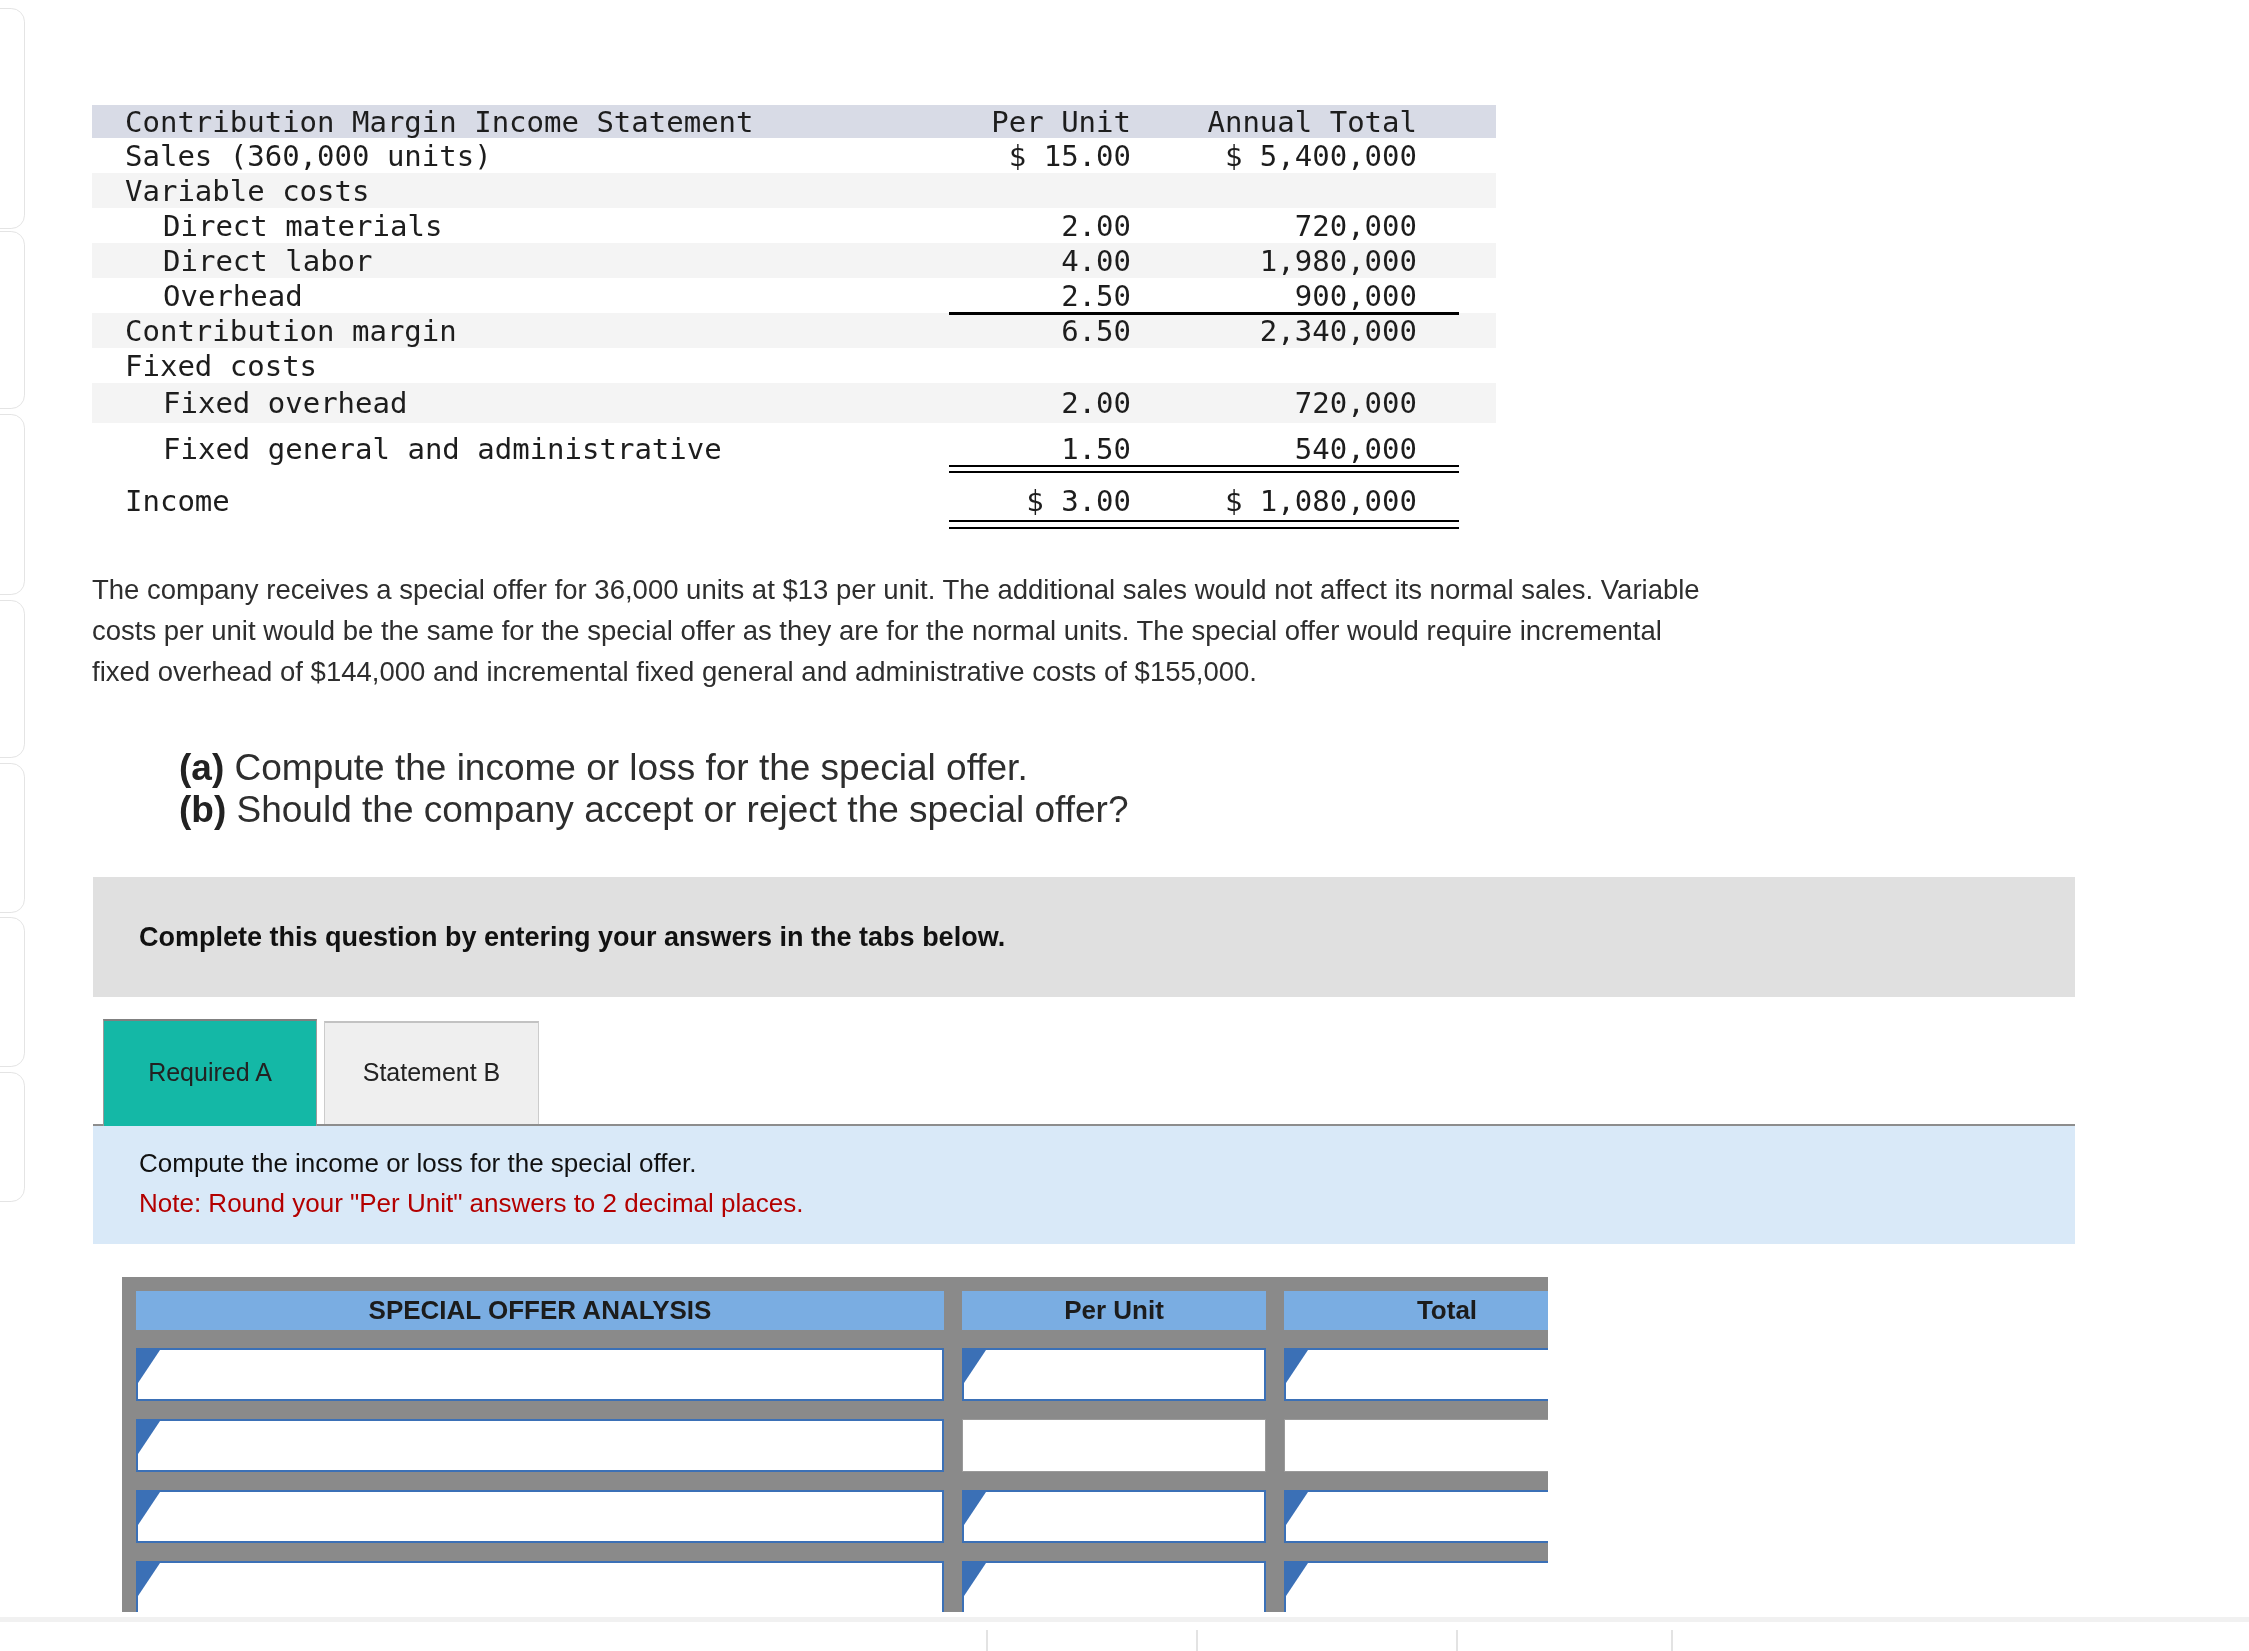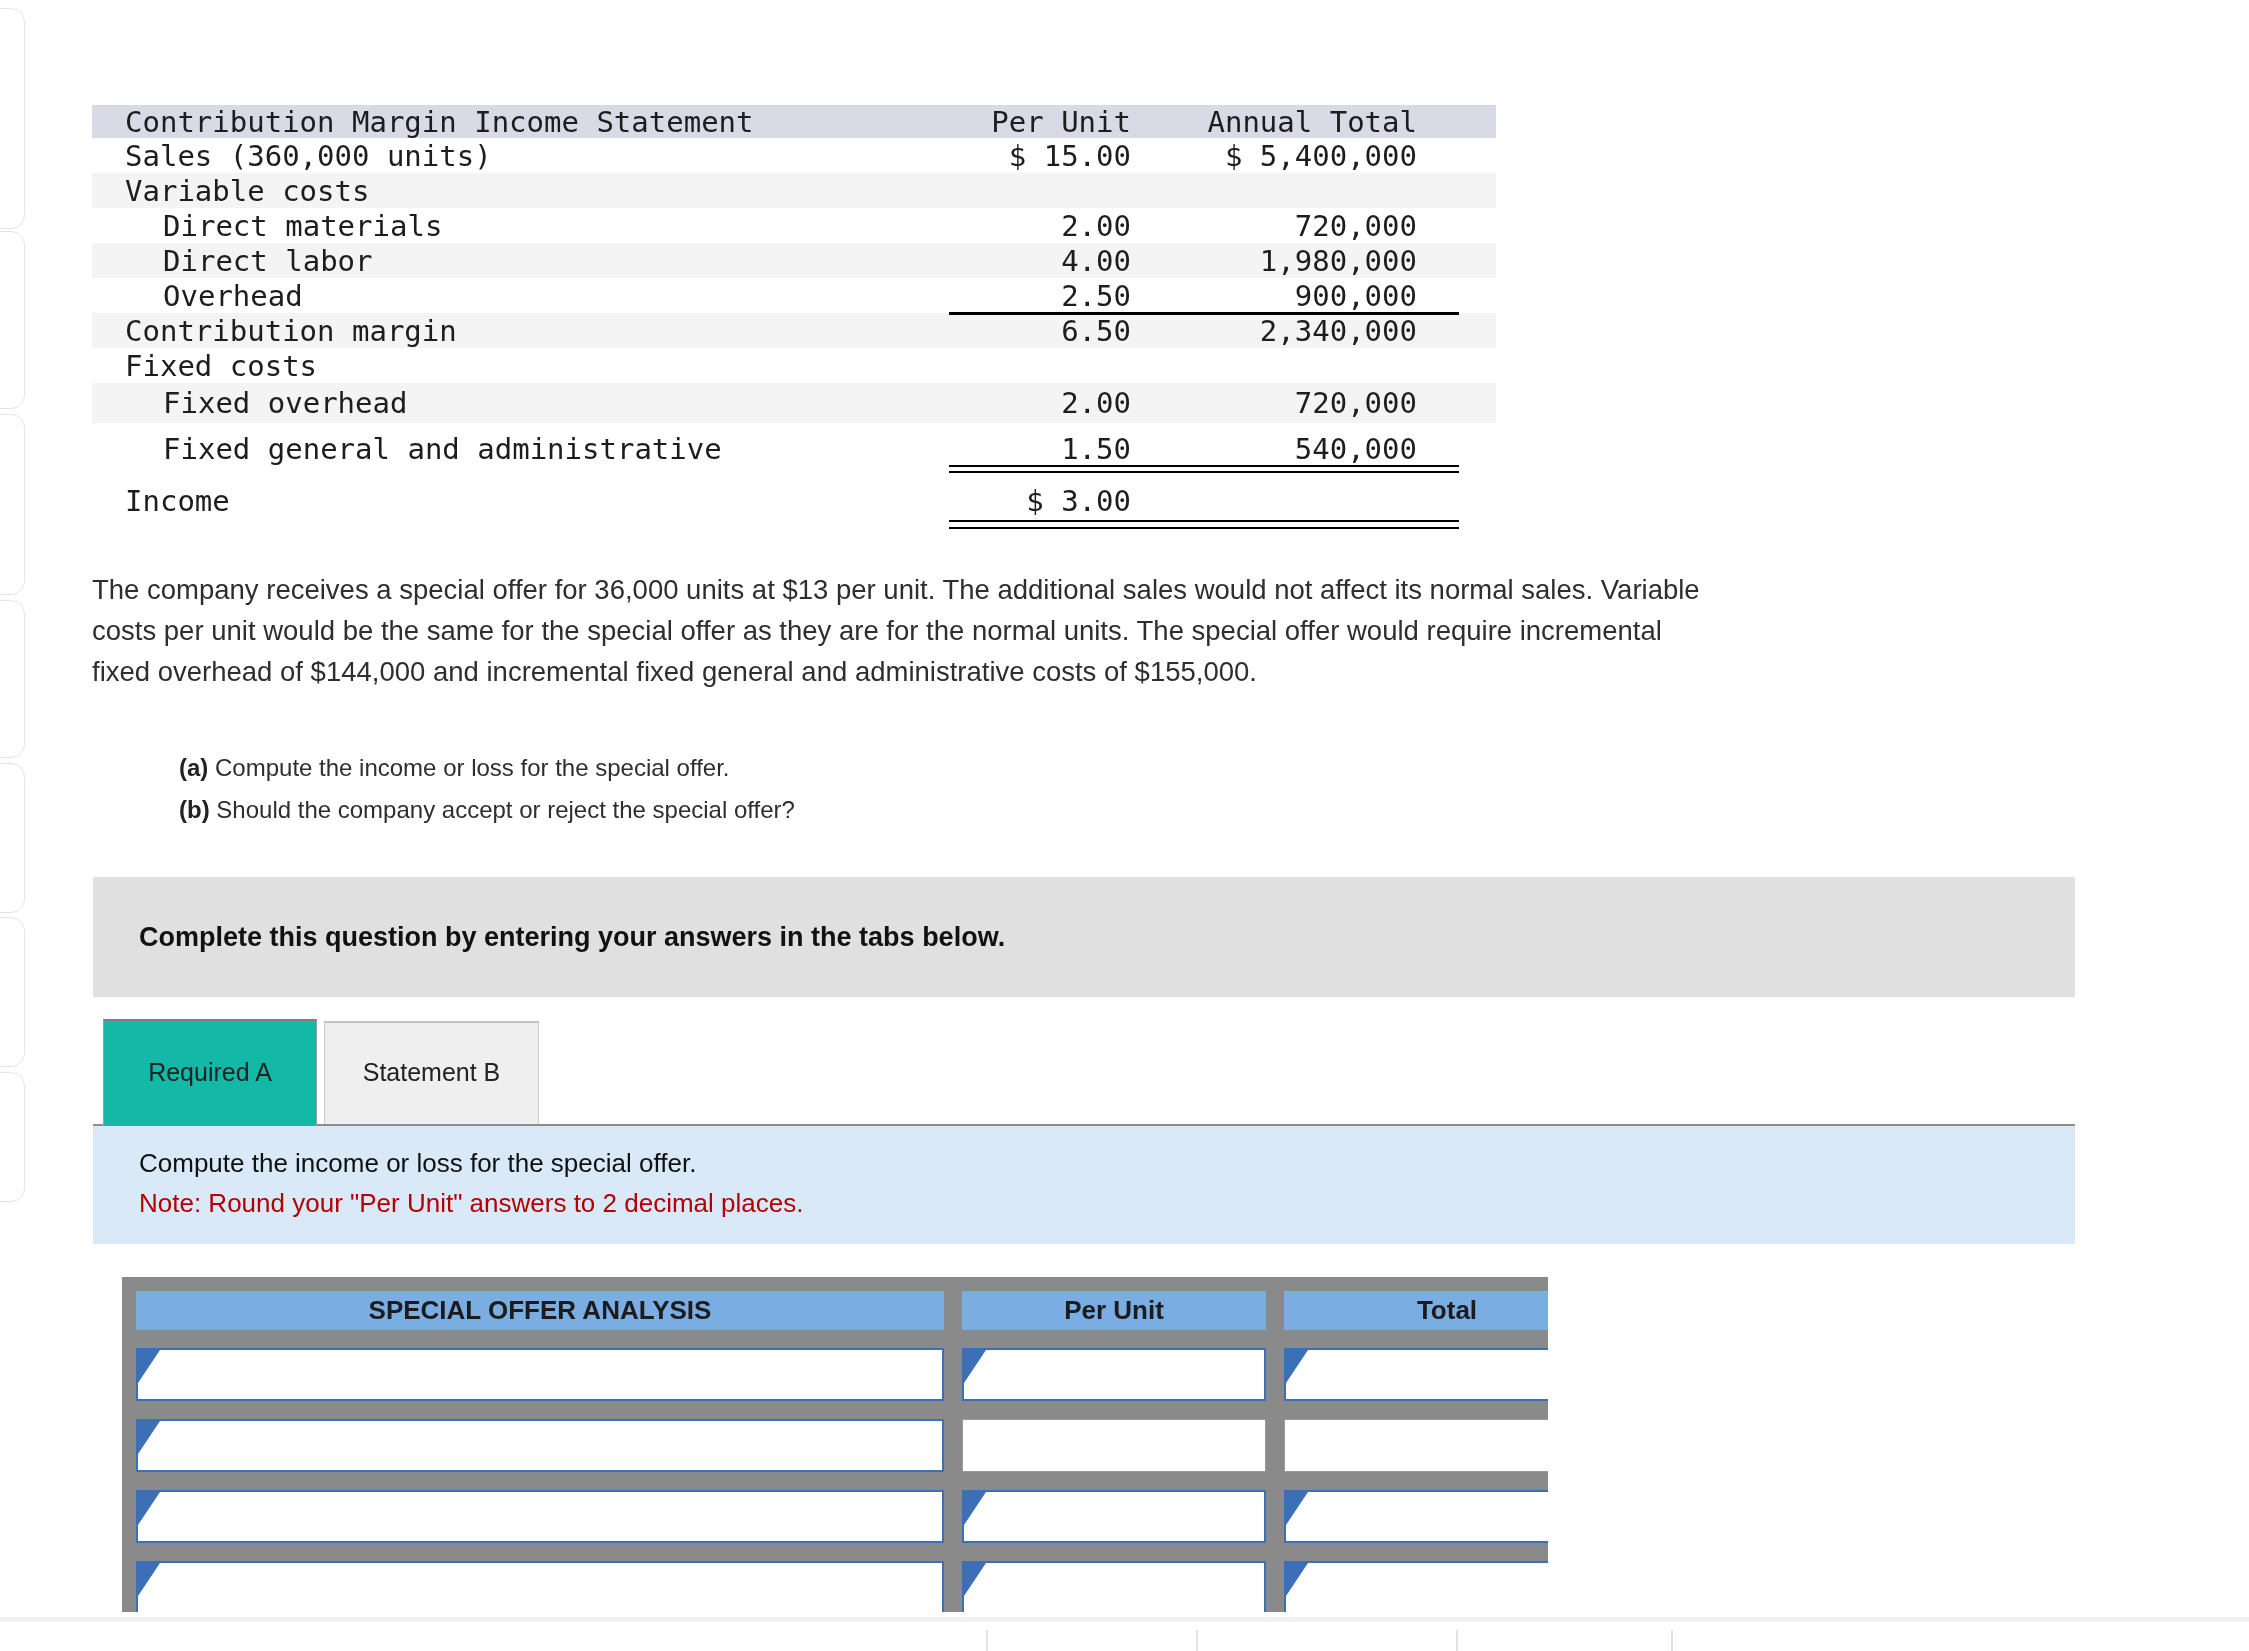--- a/index.html
+++ b/index.html
@@ -24,21 +24,21 @@
   .stmt-row .pu{position:absolute;left:0;width:1039px;text-align:right;top:50%;transform:translateY(-50%);white-space:nowrap;}
   .stmt-row .at{position:absolute;left:0;width:1325px;text-align:right;top:50%;transform:translateY(-50%);white-space:nowrap;}
   .h58{height:33px;} .h61{height:35px;} .h70{height:40px;} .h90{height:52px;}
   .stmt-head{background:#d8dbe6;}
   .shade{background:#f4f4f4;}
   .rule{position:absolute;left:857px;width:510px;background:#000;height:2.9px;}
   .rule4{height:2.3px;}
   
   .para{position:absolute;left:92px;top:569px;font-size:27.5px;line-height:41px;color:#2e2e2e;}
   .para div{white-space:nowrap;}
-  .reqs{position:absolute;left:179px;top:747px;font-size:24px;line-height:42px;color:#2e2e2e;}
+  .reqs{position:absolute;left:179px;top:747px;font-size:37px;line-height:42px;color:#2e2e2e;}
   .reqs b{color:#222;}
   
   .banner{
     position:absolute;left:93px;top:877px;width:1982px;height:120px;background:#e0e0e0;
   }
   .banner span{
     position:absolute;left:46px;top:50%;transform:translateY(-50%);
     font-size:27px;font-weight:bold;color:#111;white-space:nowrap;
   }
   
@@ -132,20 +132,21 @@
     <span class="at">720,000</span>
   </div>
   <div class="stmt-row indent h90">
     <span class="lbl">Fixed general and administrative</span>
     <span class="pu">1.50</span>
     <span class="at">540,000</span>
   </div>
   <div class="stmt-row h90">
     <span class="lbl">Income</span>
     <span class="pu">$ 3.00</span>
+    <span class="at">$ 1,080,000</span>
   </div>
 
   <div class="rule" style="top:207px;"></div>
   <div class="rule rule4" style="top:360px;"></div>
   <div class="rule rule4" style="top:366px;"></div>
   <div class="rule rule4" style="top:415px;"></div>
   <div class="rule rule4" style="top:422px;"></div>
 </div>
 
 <div class="para">

